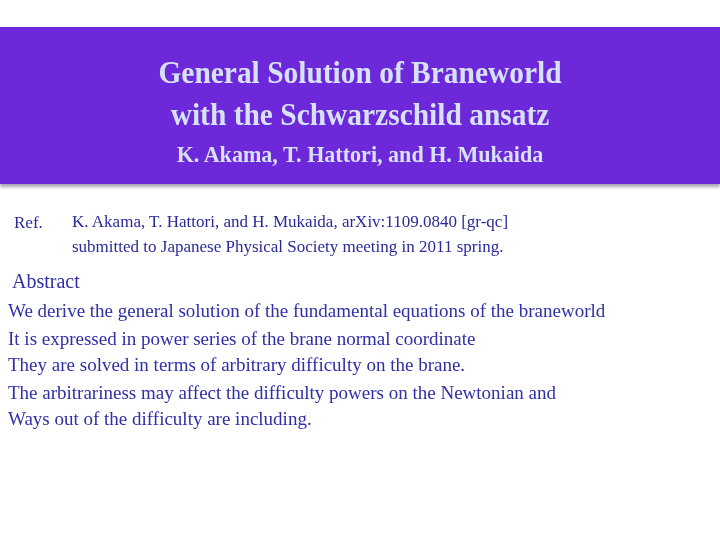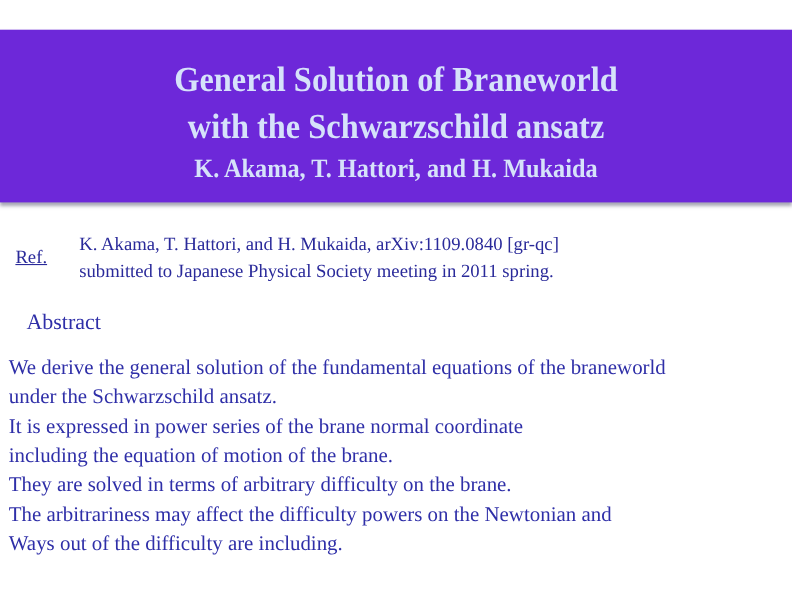--- a/index.html
+++ b/index.html
@@ -9,44 +9,42 @@
     }
     .banner {
       position: absolute; left: 0; top: 27px; width: 720px; height: 157px;
       background: #6d28d9;
       box-shadow: 0 3px 3px rgba(120,120,140,0.65);
       text-align: center; color: #d6e2fa; font-weight: bold;
     }
     .title-line { position: absolute; left: 0; width: 100%; font-size: 32px; line-height: 36px; transform: scaleX(0.92); }
     .authors { position: absolute; left: 0; width: 100%; top: 140px; font-size: 24px; line-height: 28px; transform: scaleX(0.92); }
     .ref { position: absolute; left: 14px; top: 210px; color: #2a2a9a; font-size: 17px; line-height: 23px; }
-    .ref .lbl { position: absolute; left: 0; top: 12px; text-decoration: underline; }
+    .ref .lbl { position: absolute; left: 0; top: 1px; }
     .ref .l1 { position: absolute; left: 58px; top: 0; white-space: nowrap; }
     .ref .l2 { position: absolute; left: 58px; top: 25px; white-space: nowrap; }
     .abstract { position: absolute; left: 8px; top: 264px; color: #2f2fa8; }
-    .abstract h2 { margin: 16px; font-weight: normal; font-size: 20px; line-height: 26px; }
+    .abstract h2 { margin: 4px; font-weight: normal; font-size: 20px; line-height: 26px; }
     .abstract p { margin: 0; font-size: 19px; line-height: 26px; white-space: nowrap; }
   </style>
 </head>
 <body>
 
 <div class="banner">
   <div class="title-line" style="top:27px">General Solution of Braneworld</div>
   <div class="title-line" style="top:69px">with the Schwarzschild ansatz</div>
   <div class="authors" style="top:113px">K. Akama, T. Hattori, and H. Mukaida</div>
 </div>
 
 <div class="ref">
   <span class="lbl">Ref.</span>
   <span class="l1">K. Akama, T. Hattori, and H. Mukaida, arXiv:1109.0840 [gr-qc]</span>
   <span class="l2">submitted to Japanese Physical Society meeting in 2011 spring.</span>
 </div>
 
 <div class="abstract">
   <h2>Abstract</h2>
   <p style="margin-top:2px">We derive the general solution of the fundamental equations of the braneworld</p>
-  <p>under the Schwarzschild ansatz.</p>
   <p style="margin-top:2px">It is expressed in power series of the brane normal coordinate</p>
-  <p>including the equation of motion of the brane.</p>
   <p>They are solved in terms of arbitrary difficulty on the brane.</p>
   <p style="margin-top:2px">The arbitrariness may affect the difficulty powers on the Newtonian and</p>
   <p>Ways out of the difficulty are including.</p>
 </div>
 
 </body></html>

